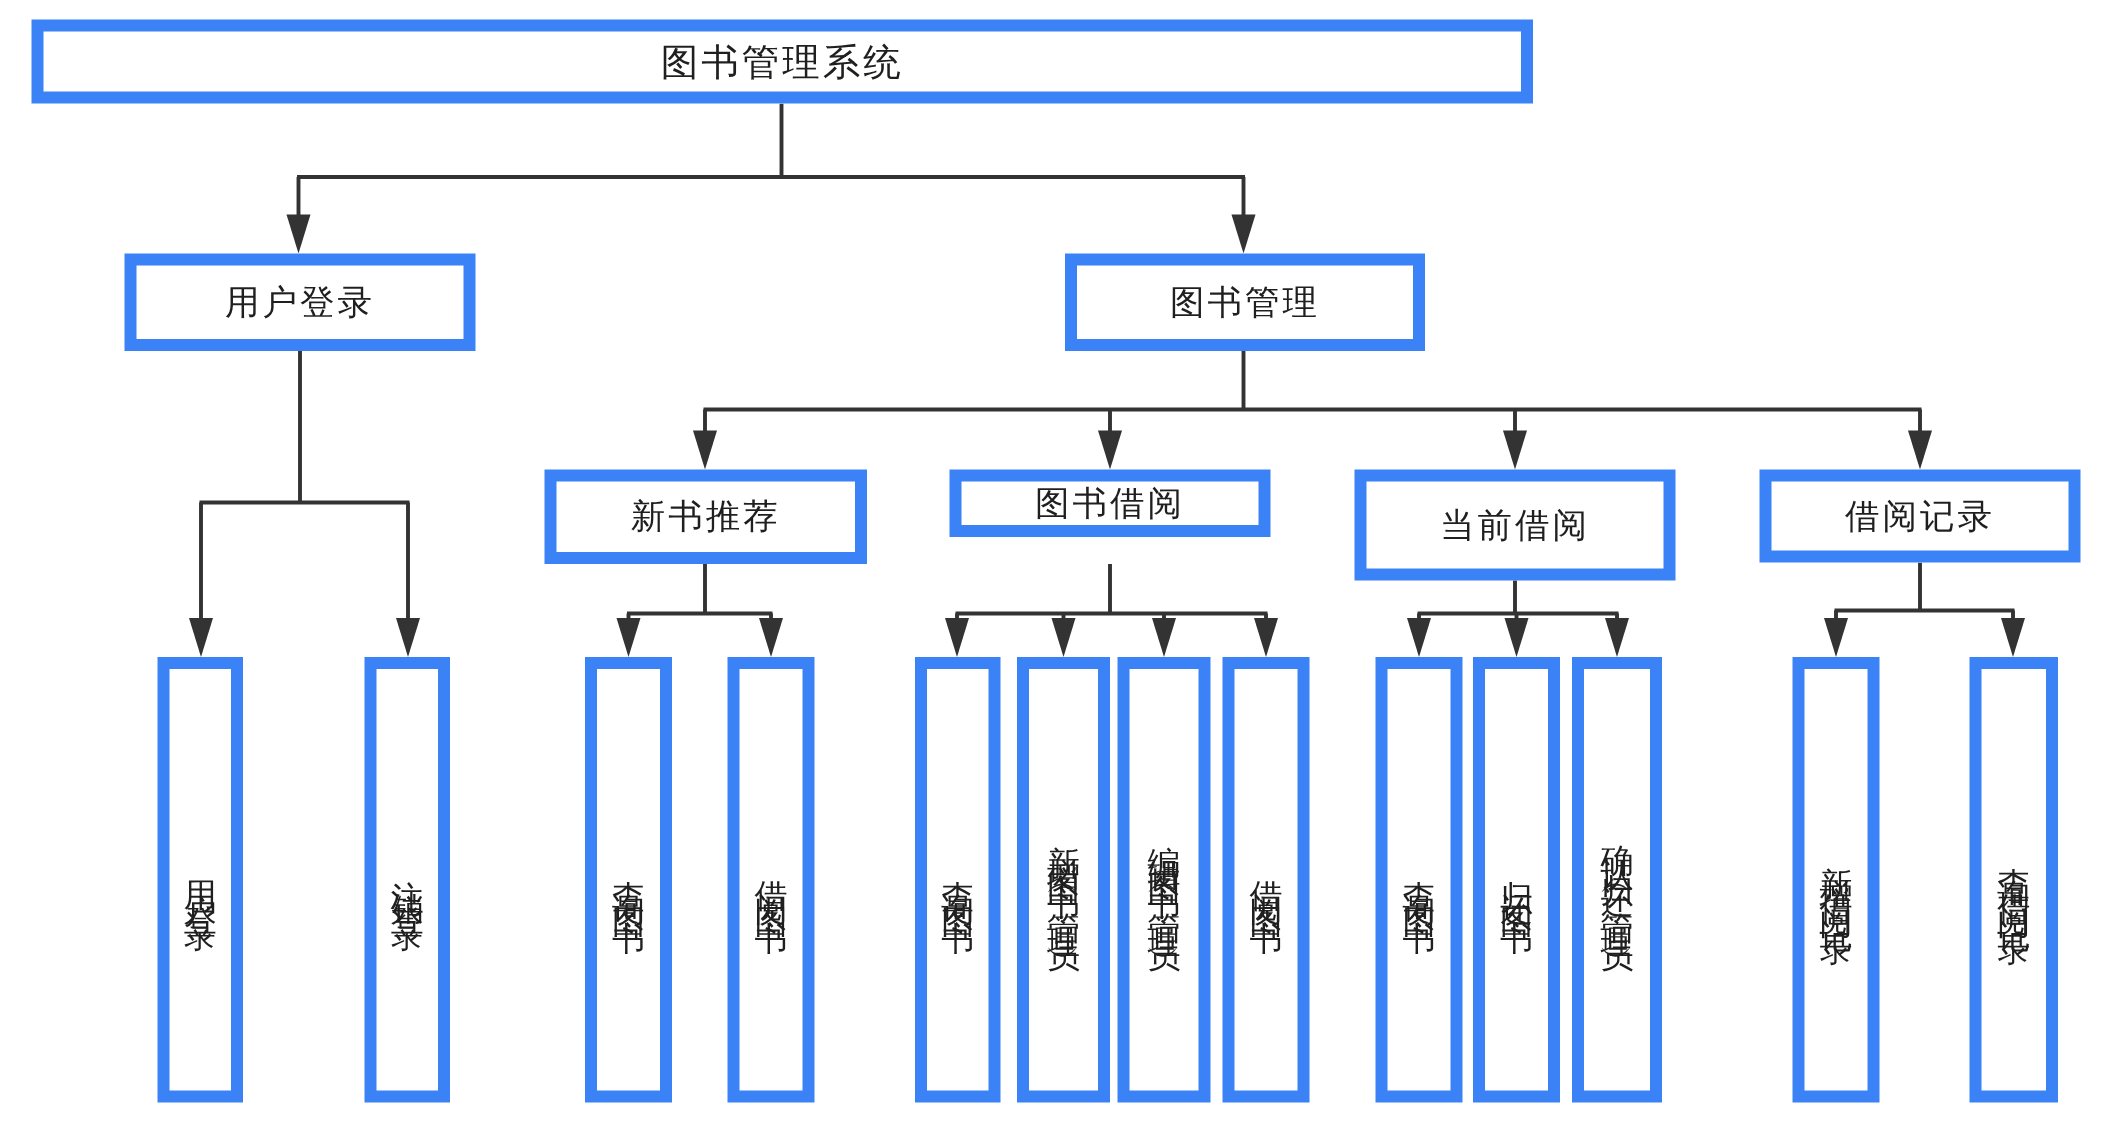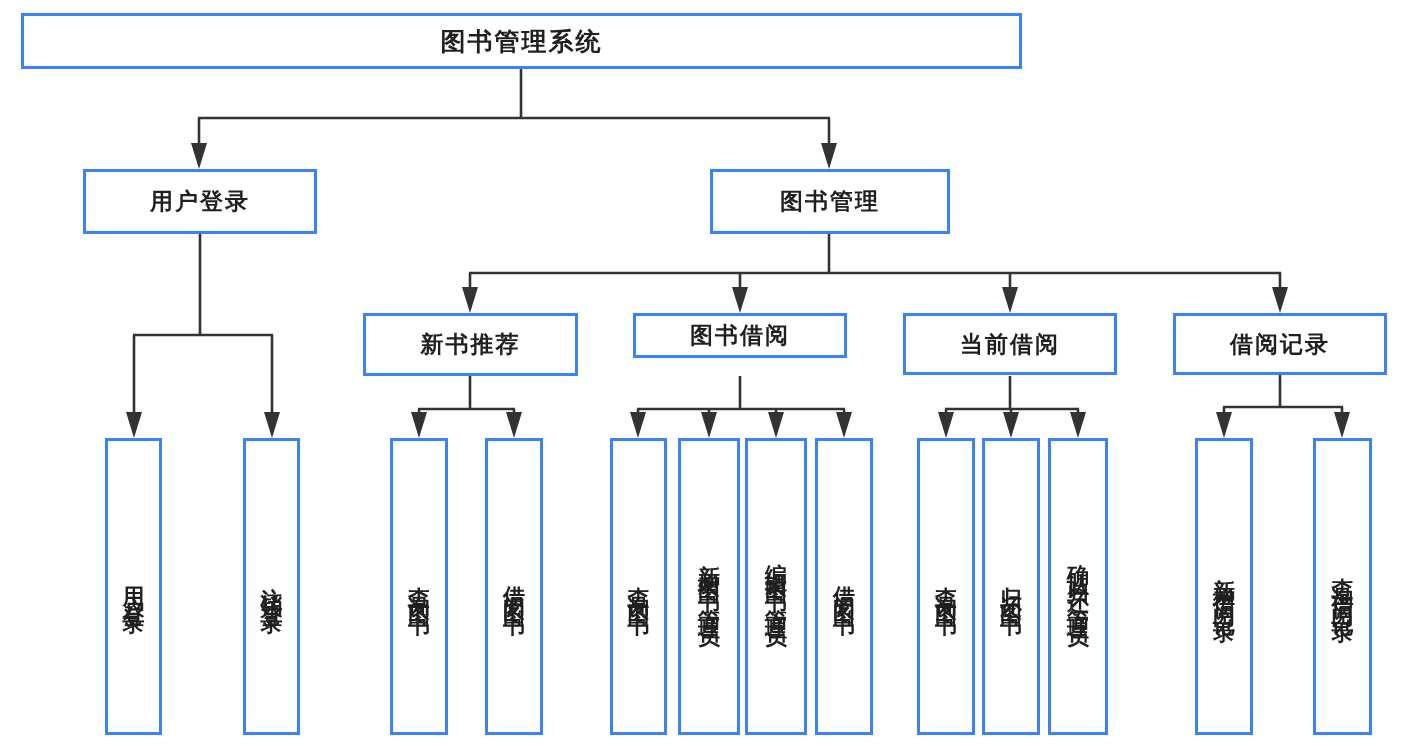--- a/index.html
+++ b/index.html
@@ -19,27 +19,26 @@
     position: absolute;
     left: 0; top: 0;
     width: 1405px;
     height: 747px;
     z-index: 1;
   }
   .node {
     position: absolute;
     box-sizing: border-box;
     background: #ffffff;
-    border: 3px solid #3b82f6;
+    border: 8px solid #3b82f6;
     display: flex;
     align-items: center;
     justify-content: center;
     color: #1f1f1f;
     z-index: 2;
-    font-weight: bold;
   }
   .node.hbox {
     font-size: 23px;
     letter-spacing: 2px;
     white-space: nowrap;
   }
   .node.root {
     font-size: 25px;
   }
   .node.leaf .vtext {
@@ -131,21 +130,21 @@
   <div class="node hbox" style="left:363px; top:313px; width:215px; height:63px;">
     <span>新书推荐</span>
   </div>
 
   <div class="node hbox" style="left:710px; top:169px; width:240px; height:65px;">
     <span>图书管理</span>
   </div>
   <div class="node hbox" style="left:633px; top:313px; width:214px; height:45px;">
     <span>图书借阅</span>
   </div>
-  <div class="node hbox" style="left:903px; top:313px; width:214px; height:62px;">
+  <div class="node hbox" style="left:903px; top:313px; width:214px; height:74px;">
     <span>当前借阅</span>
   </div>
   <div class="node hbox" style="left:1173px; top:313px; width:214px; height:62px;">
     <span>借阅记录</span>
   </div>
 
   <div class="node leaf" style="left:105px; top:438px; width:57px; height:297px;">
     <span class="vtext">用户登录</span>
   </div>
   <div class="node leaf" style="left:243px; top:438px; width:57px; height:297px;">

